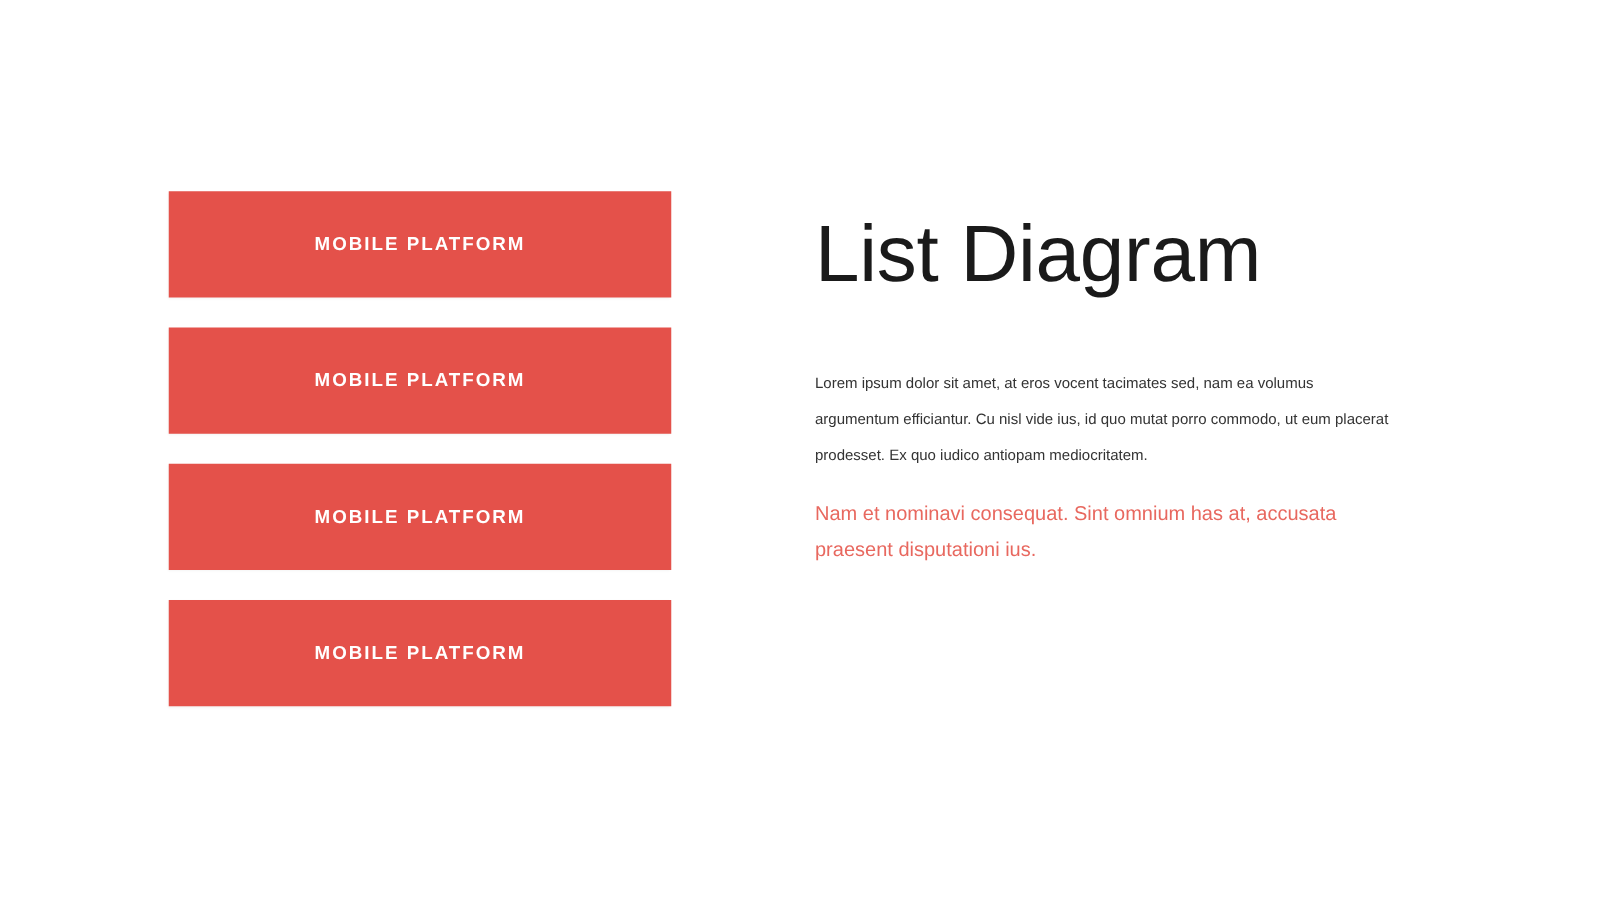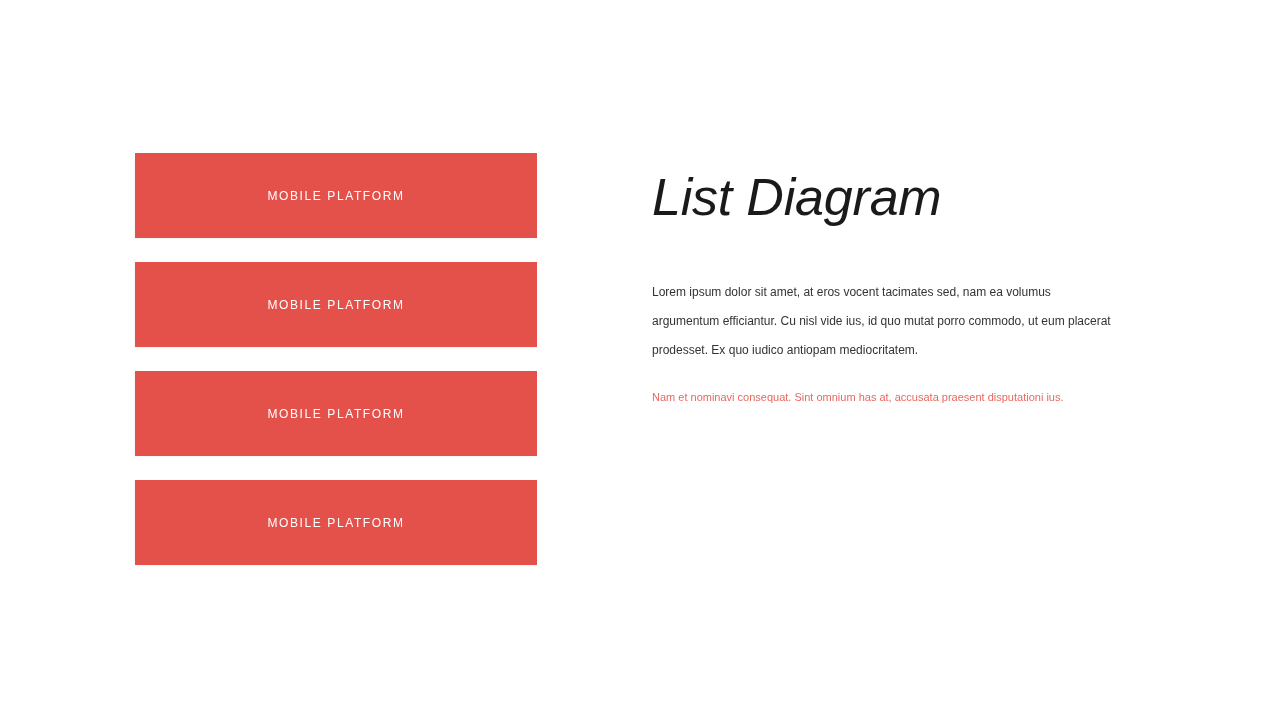--- a/index.html
+++ b/index.html
@@ -39,61 +39,60 @@
     justify-content: center;
     margin-bottom: 24px;
     box-shadow: -1px 1px 2px rgba(0, 0, 0, 0.045);
   }
   .bar-item:last-child {
     margin-bottom: 0;
   }
 
   .bar-label {
     color: #ffffff;
-    font-size: 12px;
-    font-weight: 400;
+    font-size: 15px;
+    font-weight: 700;
     letter-spacing: 1.6px;
     text-transform: uppercase;
     line-height: 1;
     white-space: nowrap;
   }
 
   
   .text-column {
     position: absolute;
     left: 652px;
     top: 168px;
     width: 470px;
   }
 
   .page-title {
-    font-size: 52px;
+    font-size: 64px;
     font-weight: 400;
     color: #1a1a1a;
     line-height: 1.12;
     letter-spacing: -0.2px;
     margin: 0;
     white-space: nowrap;
-    font-style: italic;
   }
 
   .body-paragraph {
     margin: 0;
     margin-top: 52px;
     font-size: 12px;
     line-height: 29px;
     color: #333333;
     font-weight: 400;
     width: 468px;
   }
 
   .accent-paragraph {
     margin: 0;
     margin-top: 18px;
-    font-size: 11px;
+    font-size: 16px;
     line-height: 29px;
     color: #e8685f;
     font-weight: 400;
     width: 440px;
   }
 </style>
 </head>
 <body>
 
 <div class="slide">

